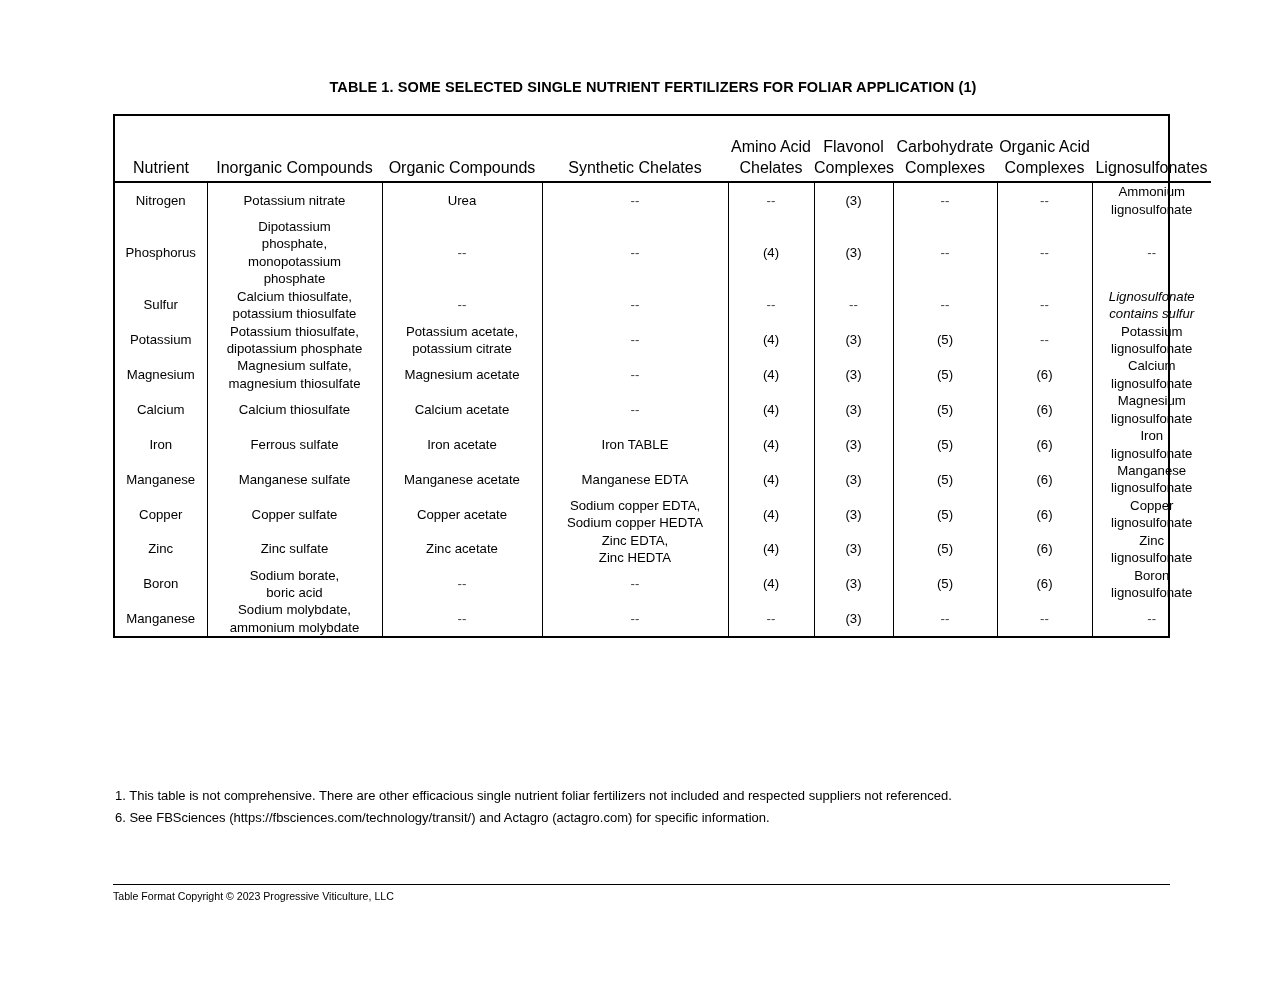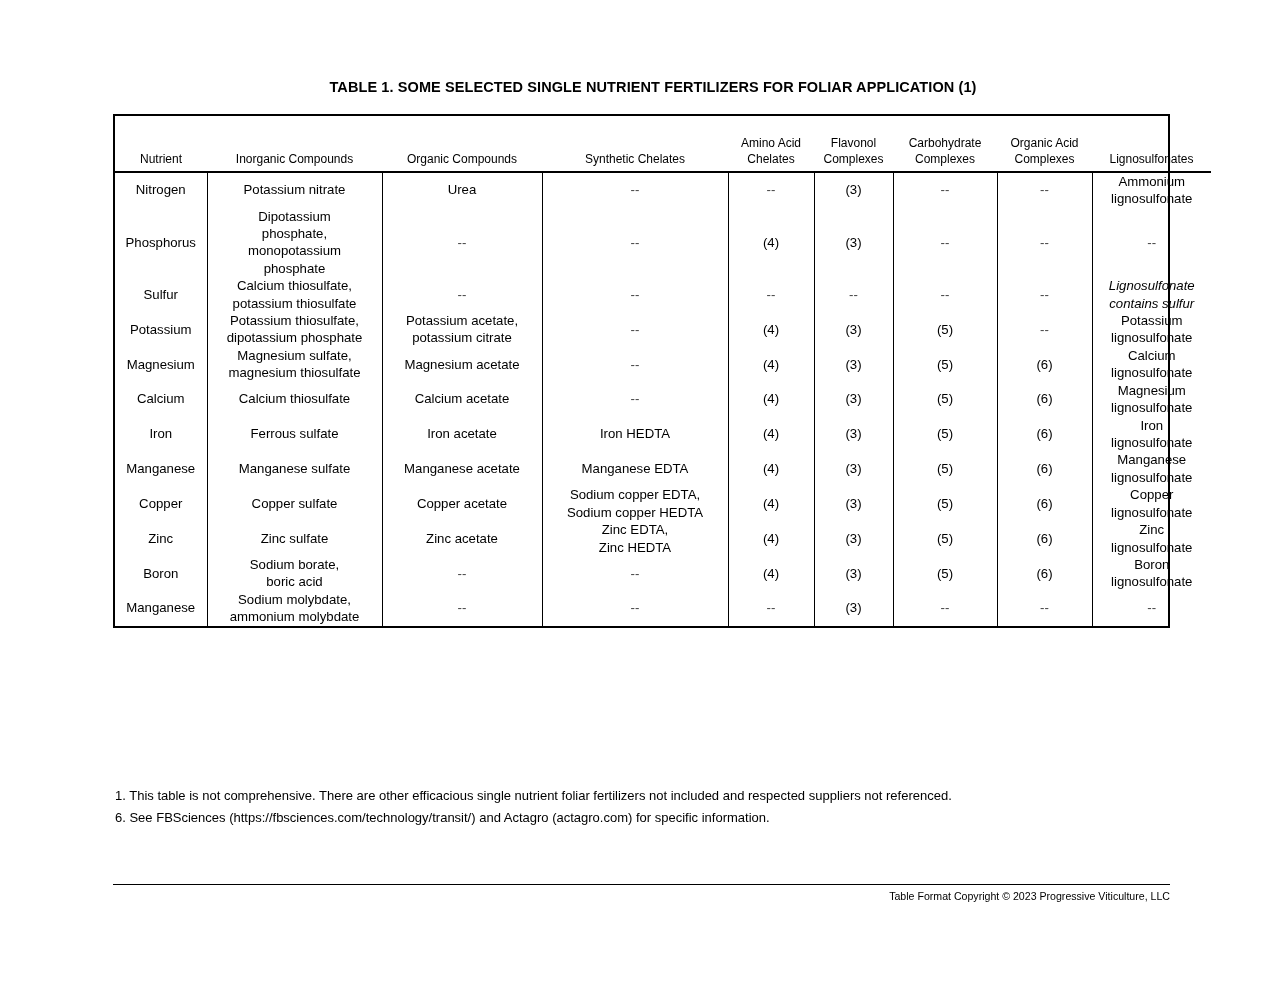--- a/index.html
+++ b/index.html
@@ -58,21 +58,21 @@
     text-align: center;
     line-height: 1.32;
   }
   
   thead tr.hdr th {
     border-bottom: 2.5px solid #000;
     vertical-align: bottom;
     padding-bottom: 3px;
     padding-top: 20px;
     font-weight: normal;
-    font-size: 12px;
+    font-size: 16px;
   }
   
   tbody td {
     border-right: 1.6px solid #000;
     padding: 5px 3px;
   }
   tbody td.last {
     border-right: none;
   }
   tbody td.dash {
@@ -112,21 +112,20 @@
     top: 884px;
     width: 1057px;
     height: 0;
     border-top: 1.6px solid #000;
   }
   .copyright {
     position: absolute;
     left: 113px;
     top: 890px;
     width: 1057px;
-    text-align: right;
     font-size: 10.6px;
   }
 </style>
 </head>
 <body>
 
 <div class="page">
 
   <div class="title">TABLE 1.  SOME SELECTED SINGLE NUTRIENT FERTILIZERS FOR FOLIAR APPLICATION (1)</div>
 
@@ -220,21 +219,21 @@
             <td>(4)</td>
             <td>(3)</td>
             <td>(5)</td>
             <td>(6)</td>
             <td class="last">Magnesium<br>lignosulfonate</td>
           </tr>
           <tr>
             <td>Iron</td>
             <td>Ferrous sulfate</td>
             <td>Iron acetate</td>
-            <td>Iron HEDTA</td>
+            <td>Iron TABLE</td>
             <td>(4)</td>
             <td>(3)</td>
             <td>(5)</td>
             <td>(6)</td>
             <td class="last">Iron<br>lignosulfonate</td>
           </tr>
           <tr>
             <td>Manganese</td>
             <td>Manganese sulfate</td>
             <td>Manganese acetate</td>

